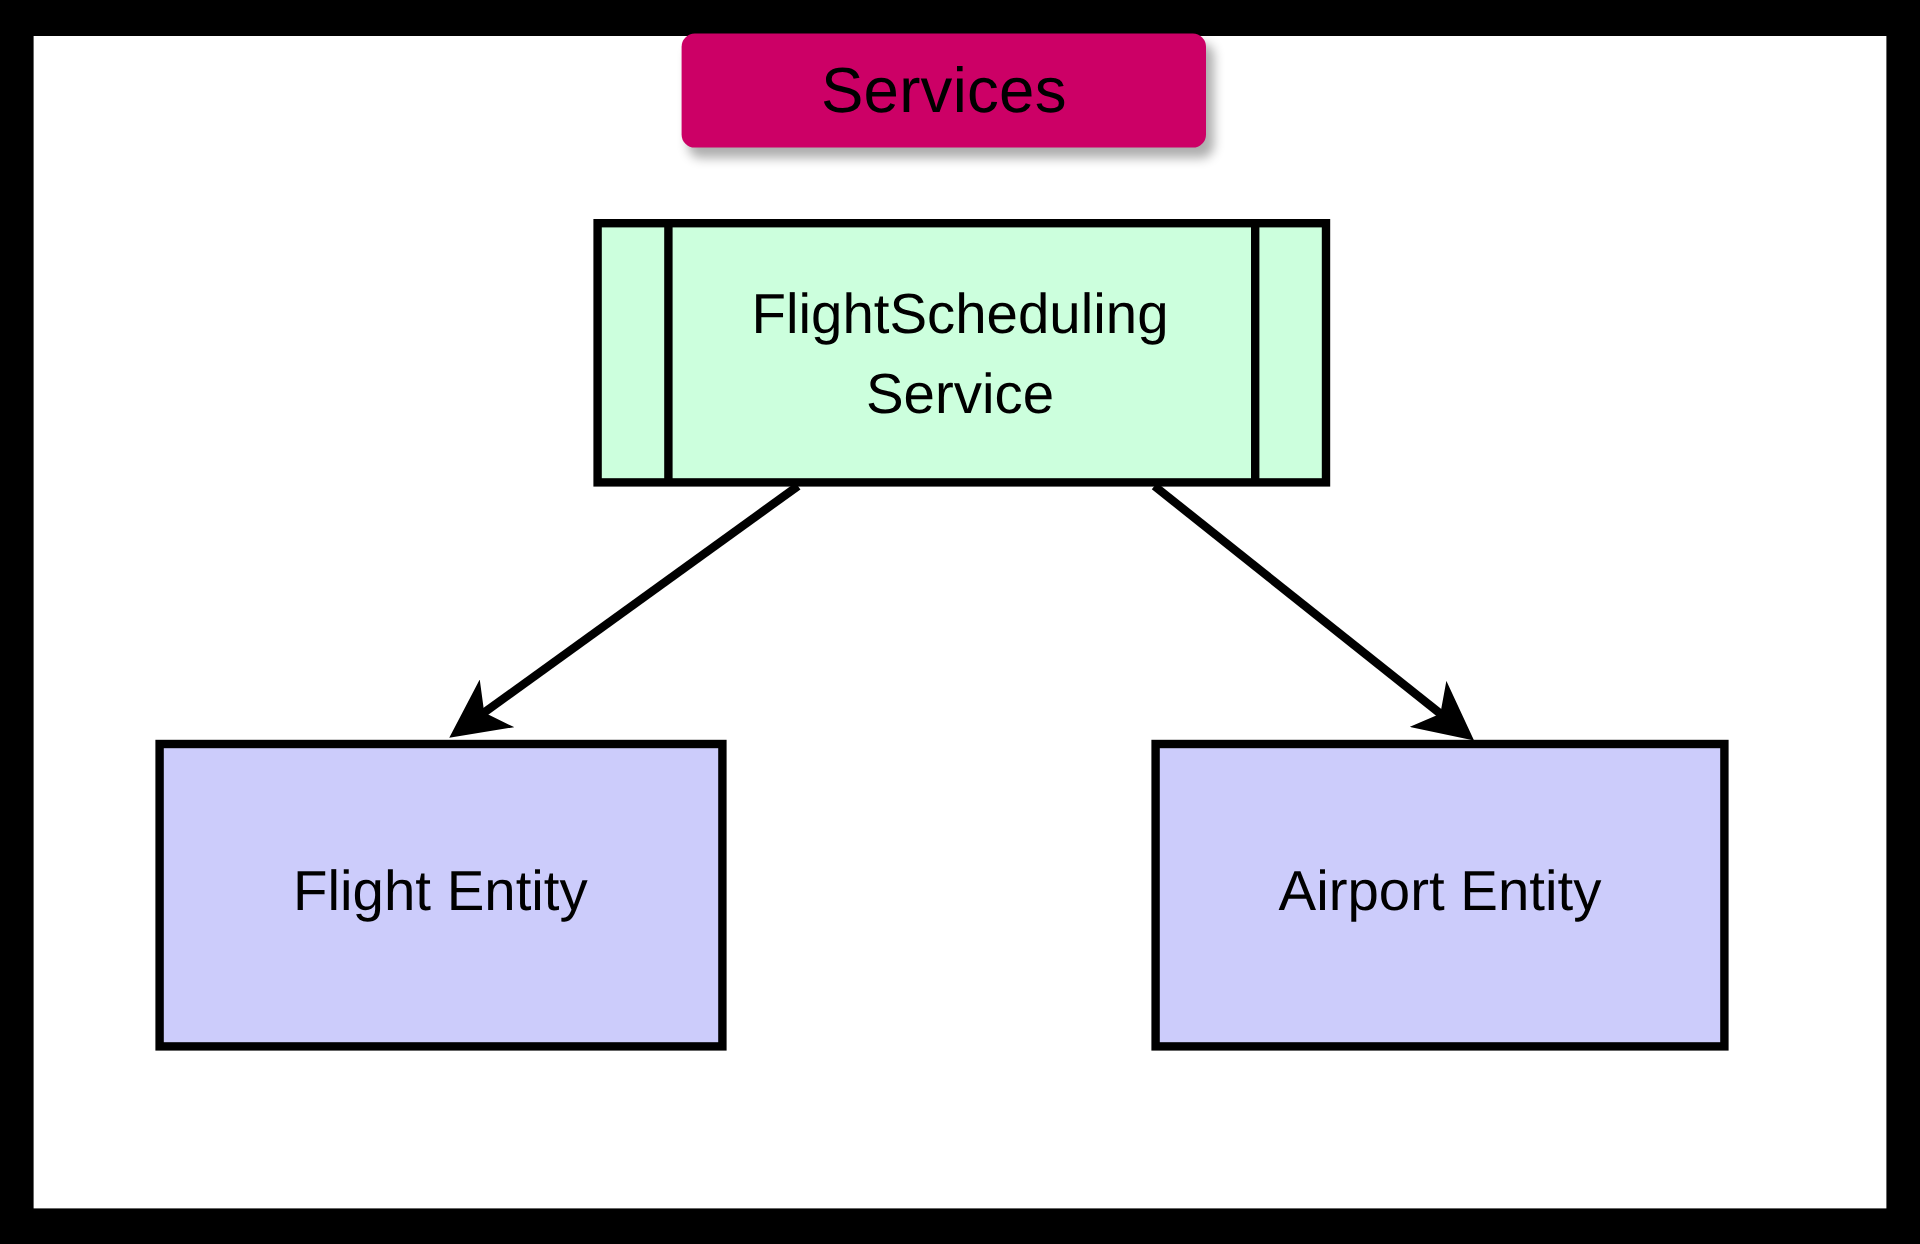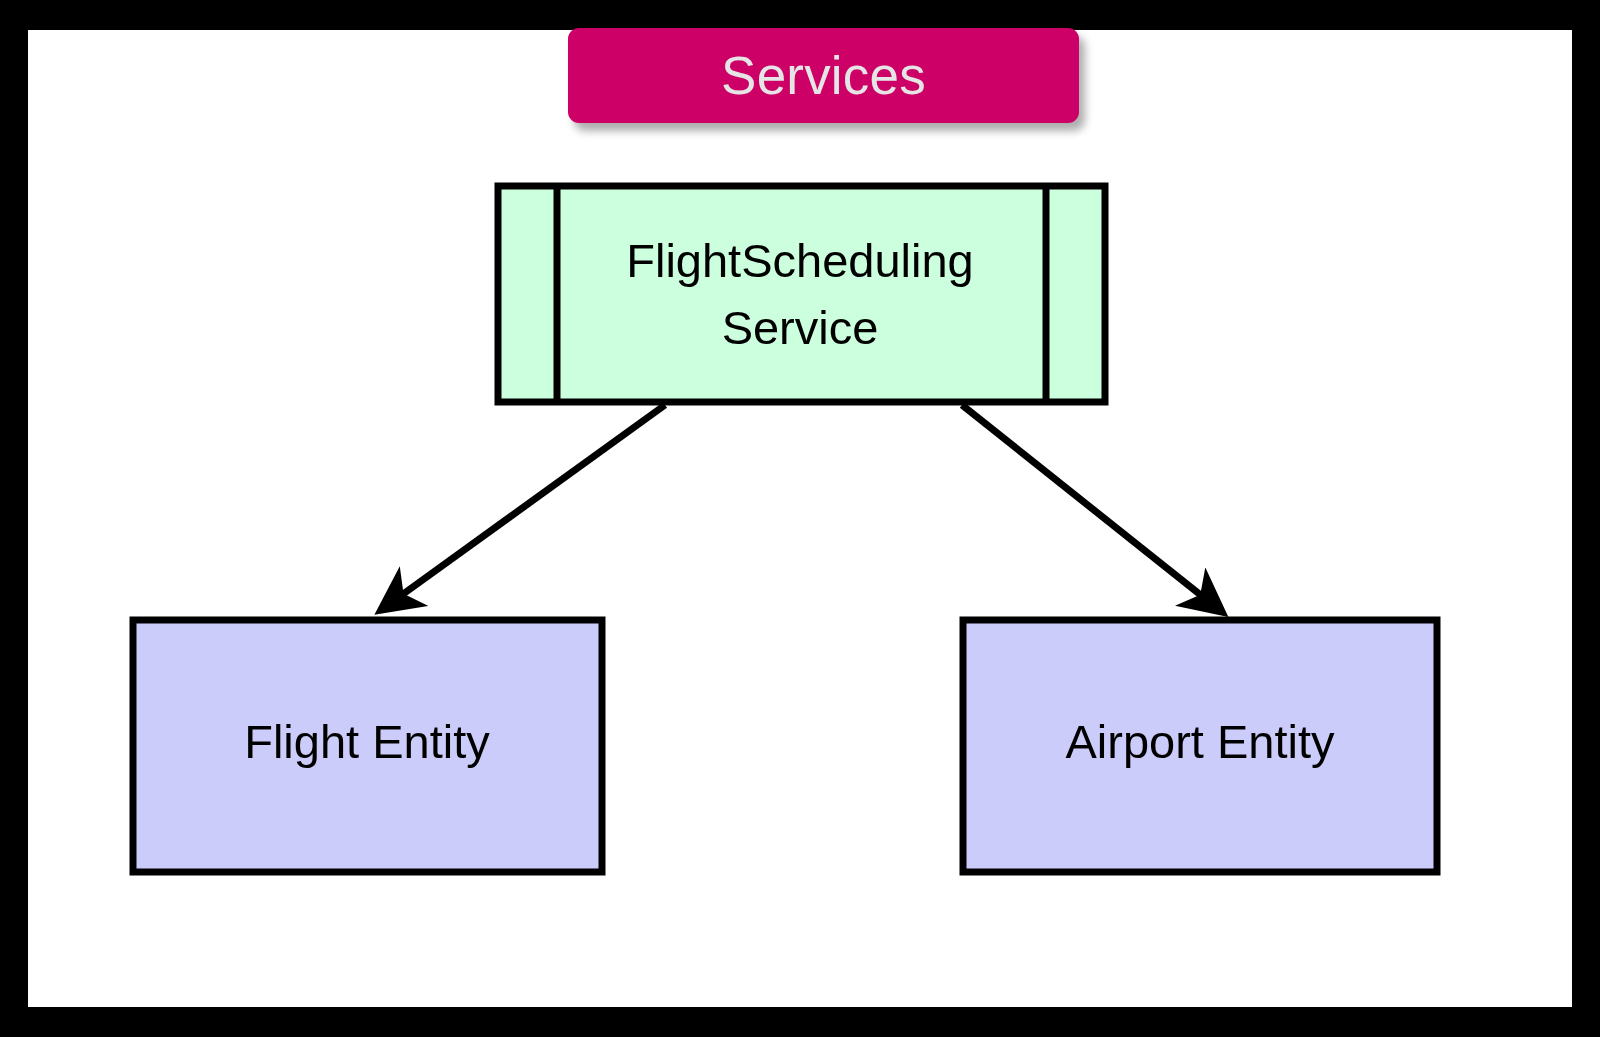--- a/index.html
+++ b/index.html
@@ -22,29 +22,29 @@
     top: 30px;
     width: 1544px;
     height: 977px;
     background: #ffffff;
   }
   
   #services-badge {
     position: absolute;
     left: 568px;
     top: 28px;
-    width: 511px;
+    width: 437px;
     height: 95px;
     border-radius: 11px;
     background: #cc0066;
     box-shadow: 6px 8px 9px rgba(0,0,0,0.32);
     display: flex;
     align-items: center;
     justify-content: center;
-    color: #e5e5e5;
+    color: #000000;
     font-size: 53px;
     line-height: 1;
     letter-spacing: 0.2px;
   }
   
   #diagram {
     position: absolute;
     left: 0;
     top: 0;
     width: 1600px;

